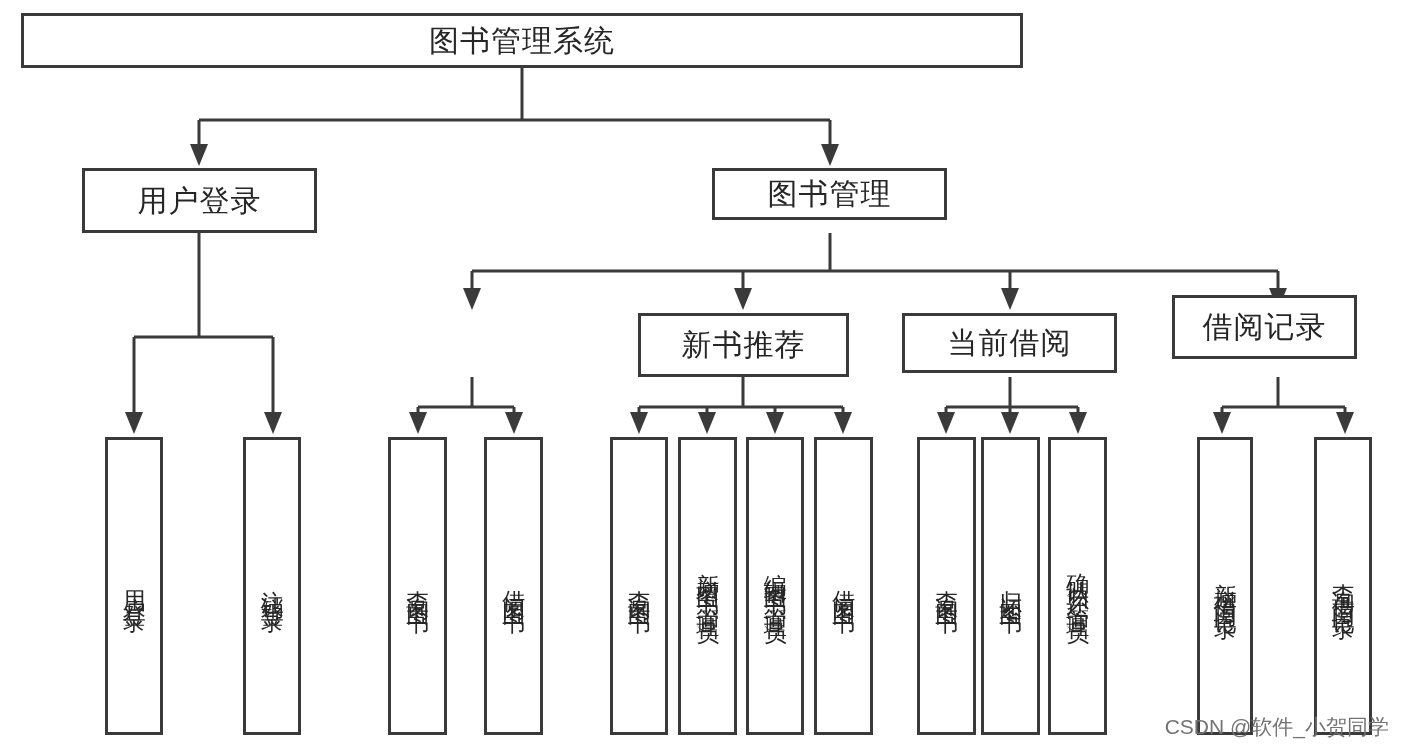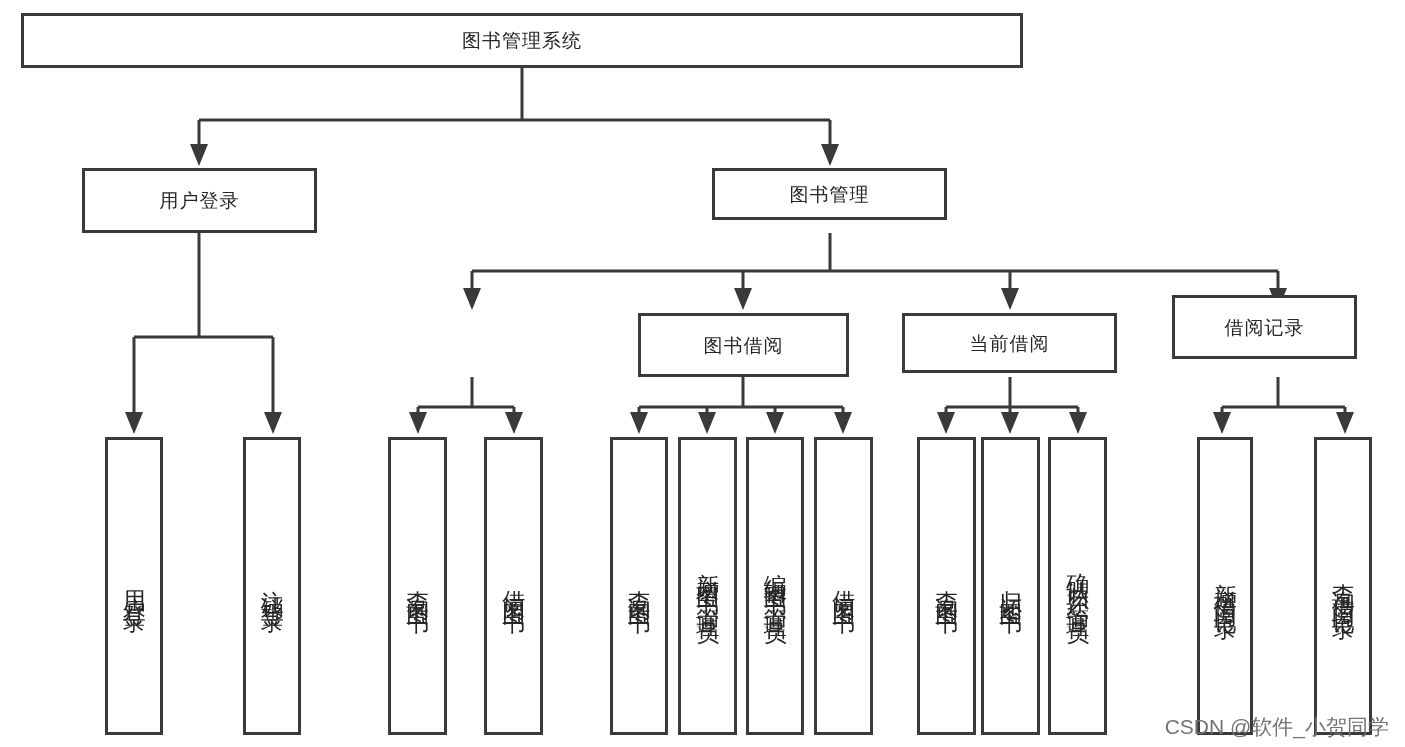--- a/index.html
+++ b/index.html
@@ -28,21 +28,21 @@
     box-sizing: border-box;
     border: 3px solid #3a3a3a;
     background: #ffffff;
     display: flex;
     align-items: center;
     justify-content: center;
     z-index: 2;
   }
   .hlabel {
     color: #262626;
-    font-size: 19px;
+    font-size: 30px;
     letter-spacing: 1px;
     white-space: nowrap;
     line-height: 1;
   }
   .vlabel {
     color: #262626;
     font-size: 23px;
     writing-mode: vertical-rl;
     text-orientation: mixed;
     letter-spacing: 7px;
@@ -109,21 +109,21 @@
   </div>
 
   <div class="box" style="left:82px;top:168px;width:235px;height:65px">
     <span class="hlabel">用户登录</span>
   </div>
   <div class="box" style="left:712px;top:168px;width:235px;height:52px">
     <span class="hlabel">图书管理</span>
   </div>
 
   <div class="box" style="left:638px;top:313px;width:211px;height:64px">
-    <span class="hlabel">图书借阅</span>
+    <span class="hlabel">新书推荐</span>
   </div>
   <div class="box" style="left:902px;top:313px;width:215px;height:60px">
     <span class="hlabel">当前借阅</span>
   </div>
   <div class="box" style="left:1172px;top:295px;width:185px;height:64px">
     <span class="hlabel">借阅记录</span>
   </div>
 
   <div class="box" style="left:105px;top:437px;width:58px;height:298px">
     <span class="vlabel">用户登录</span>

